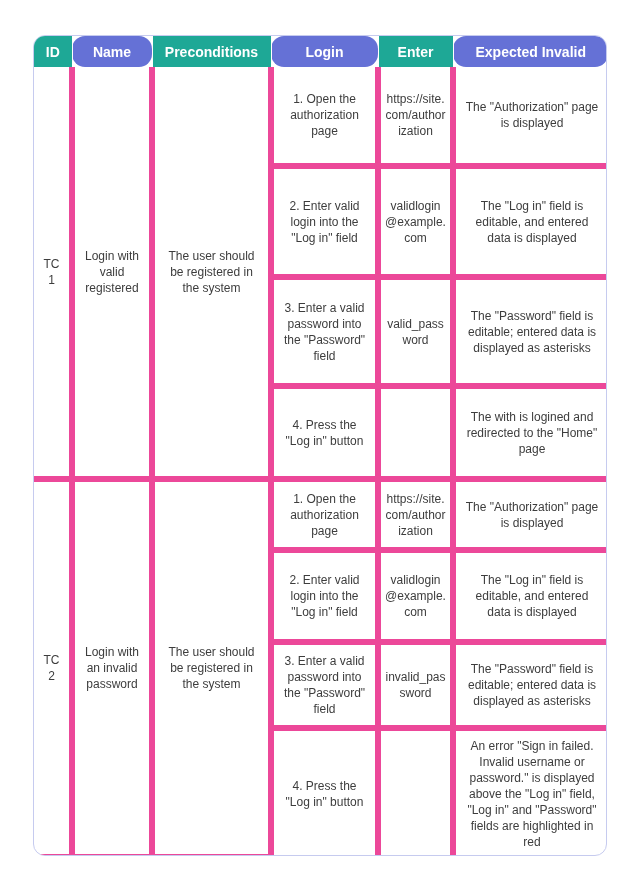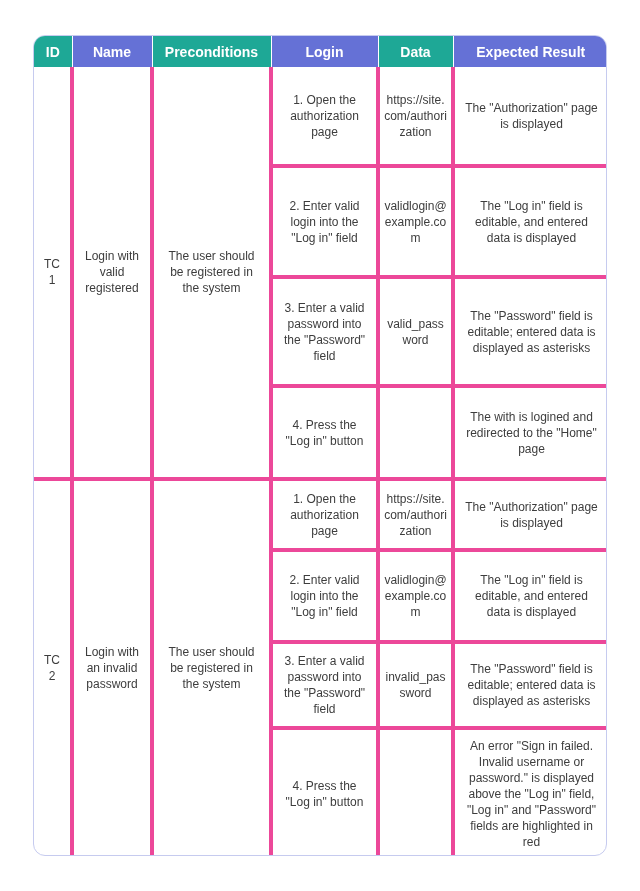--- a/index.html
+++ b/index.html
@@ -36,23 +36,23 @@
       color: #ffffff;
       font-weight: bold;
       font-size: 14px;
       text-align: center;
       vertical-align: middle;
       padding: 0;
       border-left: 1px solid #ffffff;
     }
     th:first-child { border-left: none; }
     th.teal { background: #1ea896; }
-    th.indigo { background: #6571d6; }
+    th.indigo { background: #6571d6; border-radius: 13px; }
     td {
-      border: 4px solid #ec4899;
+      border: 6px solid #ec4899;
       font-size: 12px;
       line-height: 16px;
       text-align: center;
       vertical-align: middle;
       padding: 2px 8px;
       color: #3d3d3d;
       word-wrap: break-word;
     }
     td.data-cell { padding: 2px 4px; word-break: break-all; }
     tr:first-child td { border-top: none; }
@@ -72,22 +72,22 @@
       <col style="width:107px">
       <col style="width:75px">
       <col style="width:155px">
     </colgroup>
     <thead>
       <tr>
         <th class="teal">ID</th>
         <th class="indigo">Name</th>
         <th class="teal">Preconditions</th>
         <th class="indigo">Login</th>
-        <th class="teal">Data</th>
-        <th class="indigo">Expected Result</th>
+        <th class="teal">Enter</th>
+        <th class="indigo">Expected Invalid</th>
       </tr>
     </thead>
     <tbody>
 
       <tr style="height:99px">
         <td rowspan="4">TC1</td>
         <td rowspan="4">Login with valid registered</td>
         <td rowspan="4">The user should be registered in the system</td>
         <td>1. Open the authorization page</td>
         <td class="data-cell">https://site.com/authorization</td>

